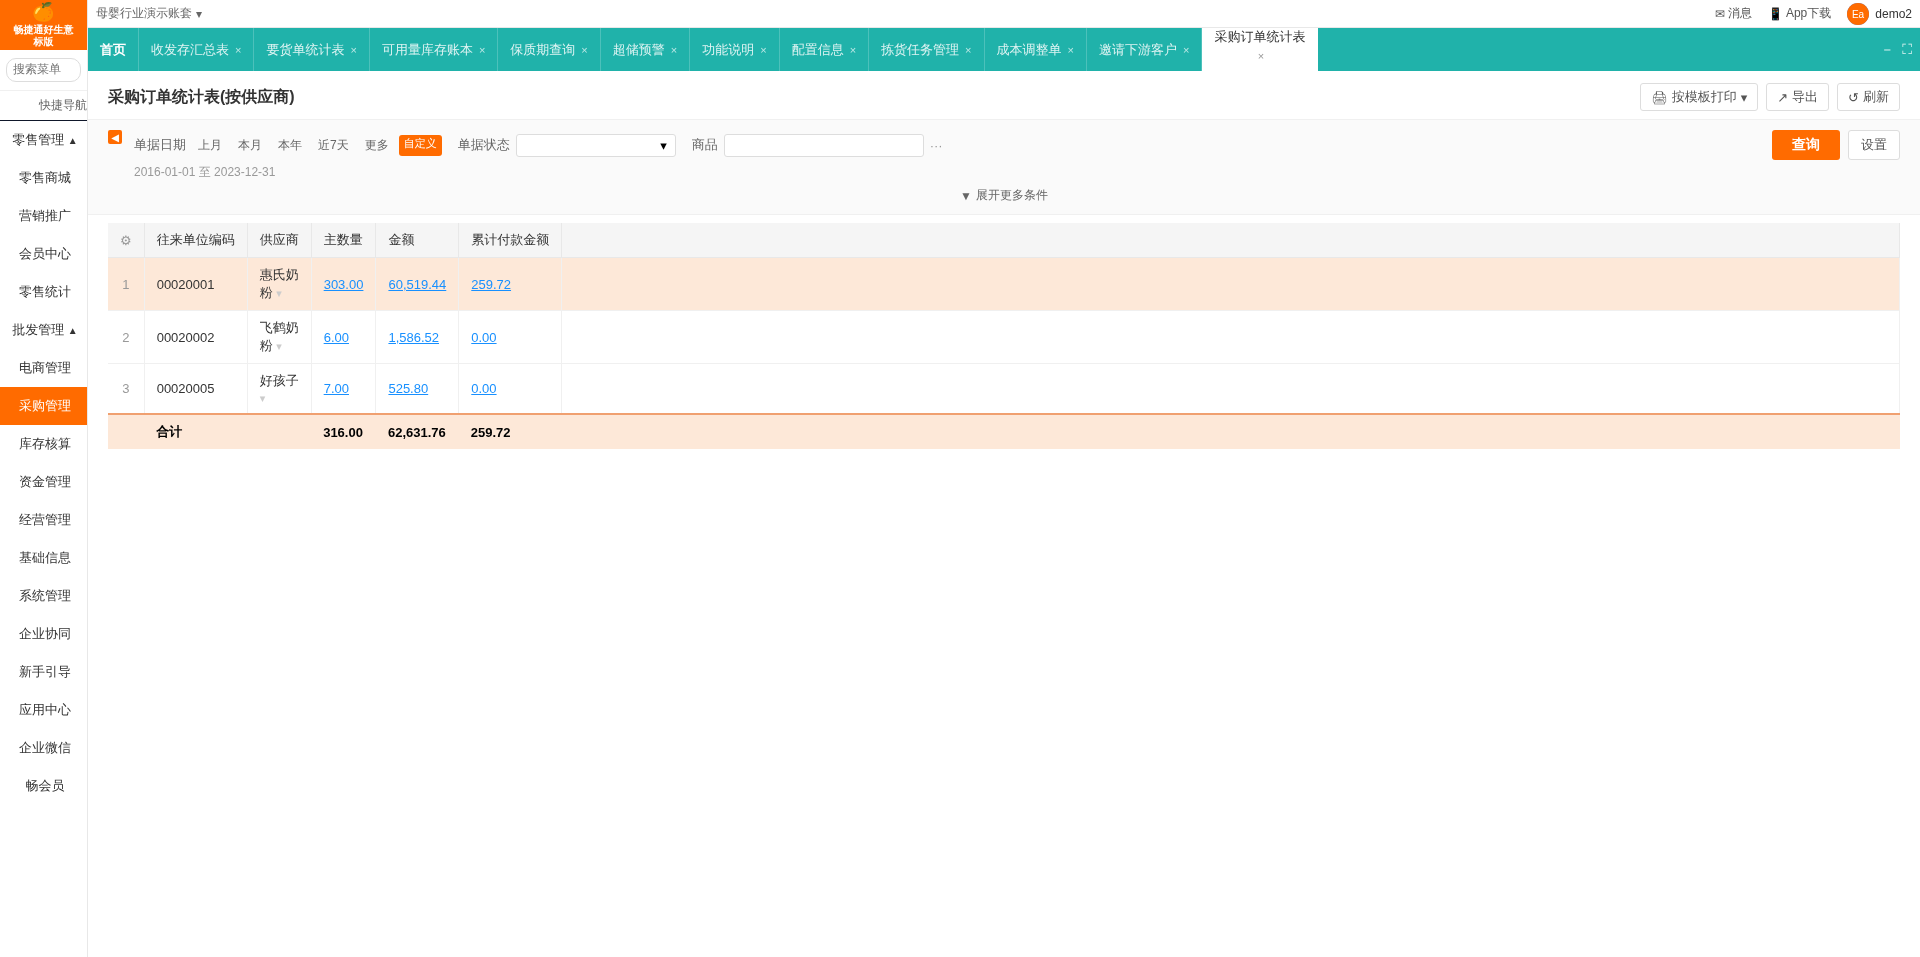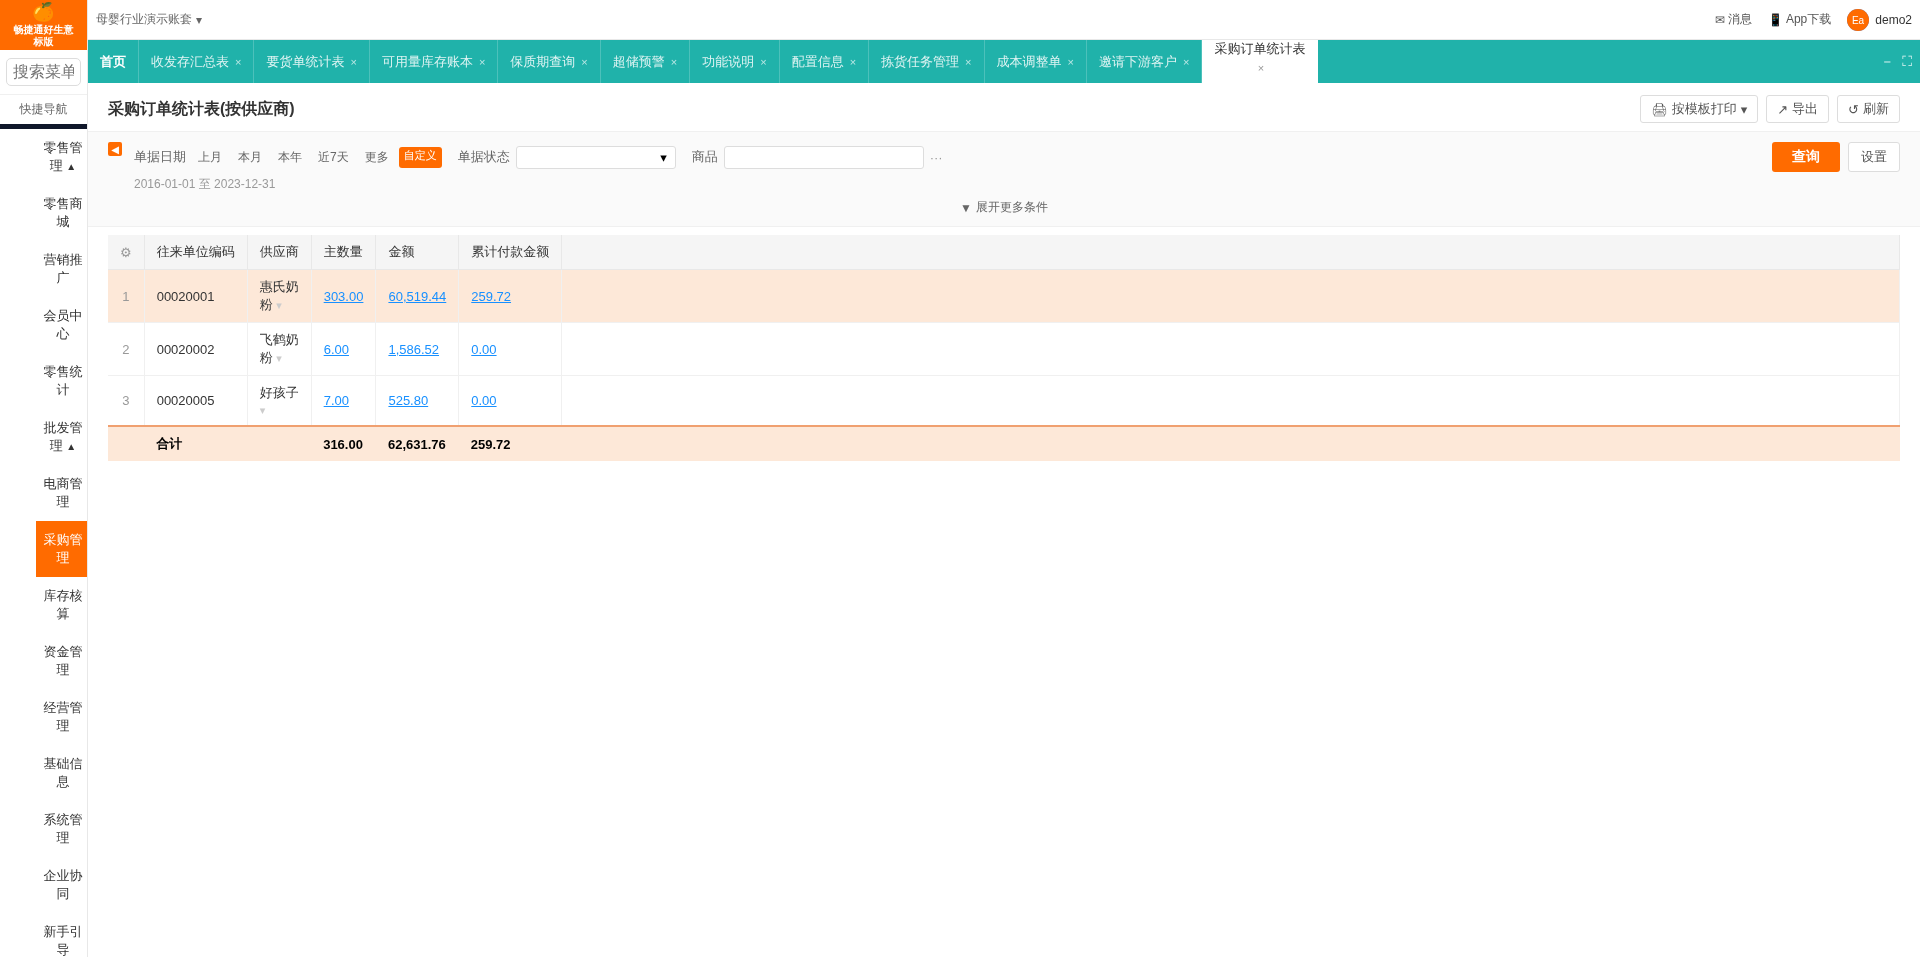--- a/index.html
+++ b/index.html
@@ -3,31 +3,31 @@
   <meta charset="utf-8">
   <style>
     * { margin: 0; padding: 0; box-sizing: border-box; }
     body { font-family: 'Microsoft YaHei', sans-serif; font-size: 13px; background: #f5f5f5; display: flex; height: 957px; overflow: hidden; }
 
     
     .sidebar { width: 88px; background: #fff; display: flex; flex-direction: column; border-right: 1px solid #e8e8e8; flex-shrink: 0; height: 100%; }
     .sidebar-logo { height: 50px; background: #ff6b00; display: flex; align-items: center; justify-content: center; color: #fff; font-size: 11px; font-weight: bold; flex-shrink: 0; }
     .sidebar-logo-inner { text-align: center; line-height: 1.2; }
     .sidebar-search { padding: 8px 6px; border-bottom: 1px solid #f0f0f0; flex-shrink: 0; }
-    .sidebar-search input { width: 100%; padding: 4px 6px; border: 1px solid #ddd; border-radius: 5px; font-size: 16px; outline: none; }
-    .sidebar-quick-nav { padding: 6px 0; text-align: center; font-size: 12px; color: #666; border-bottom: 5px solid #0f172a; flex-shrink: 0; cursor: pointer; }
+    .sidebar-search input { width: 100%; padding: 4px 6px; border: 1px solid #ddd; border-radius: 10px; font-size: 12px; outline: none; font-family: Liberation Mono, monospace; }
+    .sidebar-quick-nav { padding: 6px 0; text-align: right; font-size: 12px; color: #666; border-bottom: 1px solid #0f172a; flex-shrink: 0; cursor: pointer; }
     .sidebar-menu { flex: 1; overflow-y: auto; }
-    .sidebar-item { padding: 10px 4px; text-align: center; font-size: 13px; color: #333; cursor: pointer; border-left: 3px solid transparent; margin-left: 36px; }
+    .sidebar-item { padding: 10px 4px; text-align: center; font-size: 13px; color: #333; cursor: pointer; border-left: 3px solid transparent; }
     .sidebar-item.active { background: #ff6b00; color: #fff; border-left-color: #ff6b00; }
 
     
     .main { flex: 1; display: flex; flex-direction: column; overflow: hidden; }
 
     
-    .topbar { background: #fff; height: 40px; display: flex; padding: 0 8px; border-bottom: 1px solid #e8e8e8; font-size: 12px; color: #666; flex-shrink: 0; }
+    .topbar { background: #fff; height: 28px; display: flex; padding: 0 8px; border-bottom: 1px solid #e8e8e8; font-size: 12px; color: #666; flex-shrink: 0; }
     .topbar-workspace { display: flex; align-items: center; gap: 4px; flex: 1; }
     .topbar-right { display: flex; align-items: center; gap: 16px; }
     .topbar-msg, .topbar-app { display: flex; align-items: center; gap: 3px; color: #555; cursor: pointer; }
     .topbar-avatar { width: 22px; height: 22px; border-radius: 50%; background: #3b82f6; display: flex; align-items: center; justify-content: center; color: #fff; font-size: 10px; }
     .topbar-username { color: #333; cursor: pointer; }
 
     
     .tabbar { background: #20b2aa; display: flex; align-items: stretch; flex-shrink: 0; height: 43px; overflow: hidden; }
     .tab { display: flex; align-items: center; padding: 0 12px; font-size: 13px; color: rgba(255,255,255,0.85); cursor: pointer; white-space: nowrap; border-right: 1px solid rgba(255,255,255,0.2); gap: 4px; }
     .tab.home { font-weight: bold; color: #fff; }

